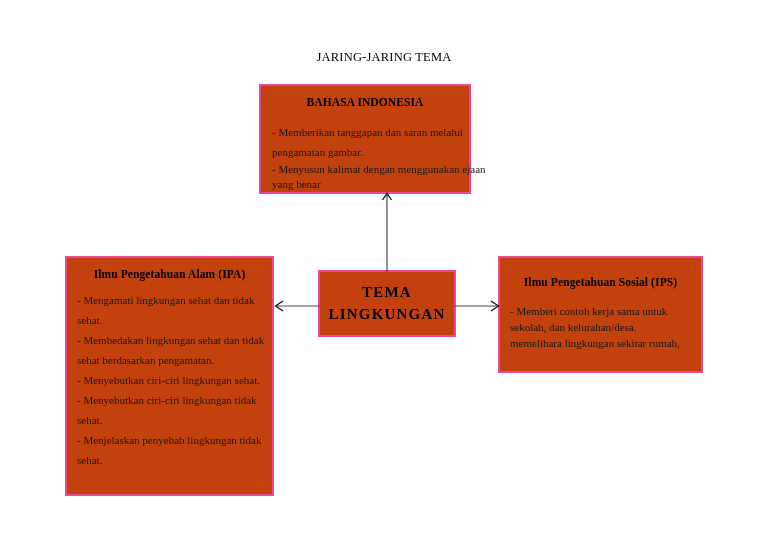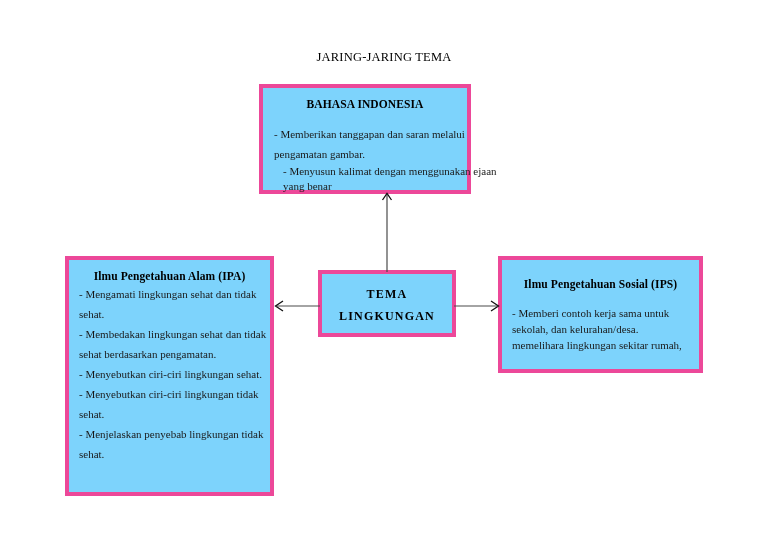--- a/index.html
+++ b/index.html
@@ -23,22 +23,22 @@
     left: 0;
     top: 50px;
     width: 768px;
     text-align: center;
     font-size: 12.5px;
     font-weight: normal;
     letter-spacing: 0.2px;
   }
   .node {
     position: absolute;
-    border: 4px solid #ec4899;
-    background: #7dd3fc;
+    border: 2px solid #ec4899;
+    background: #c2410c;
     box-sizing: border-box;
   }
   .node-title {
     text-align: center;
     font-size: 11.5px;
     font-weight: bold;
     letter-spacing: 0.1px;
   }
   .node-body {
     font-size: 11px;
@@ -52,48 +52,48 @@
   #node-bahasa {
     left: 259px;
     top: 84px;
     width: 212px;
     height: 110px;
     padding: 8px 6px 0 6px;
   }
   #node-bahasa .node-title { margin-top: 2px; }
   #node-bahasa .node-body { margin-top: 14px; }
   #node-bahasa .node-body .line { line-height: 20px; padding-left: 5px; }
-  #node-bahasa .node-body .line.tight { line-height: 15px; margin-left: 9px; }
+  #node-bahasa .node-body .line.tight { line-height: 15px; }
 
   
   #node-tema {
     left: 318px;
     top: 270px;
     width: 138px;
     height: 67px;
     padding-top: 9px;
   }
   #node-tema .tema-line {
     text-align: center;
-    font-size: 12px;
+    font-size: 15px;
     font-weight: bold;
     letter-spacing: 1.2px;
     line-height: 22px;
   }
 
   
   #node-ipa {
     left: 65px;
     top: 256px;
     width: 209px;
     height: 240px;
     padding: 8px 7px 0 7px;
   }
   #node-ipa .node-title { margin-top: 2px; }
-  #node-ipa .node-body { margin-top: 2px; }
+  #node-ipa .node-body { margin-top: 10px; }
   #node-ipa .node-body .line { line-height: 20px; padding-left: 3px; }
 
   
   #node-ips {
     left: 498px;
     top: 256px;
     width: 205px;
     height: 117px;
     padding: 16px 7px 0 7px;
   }

